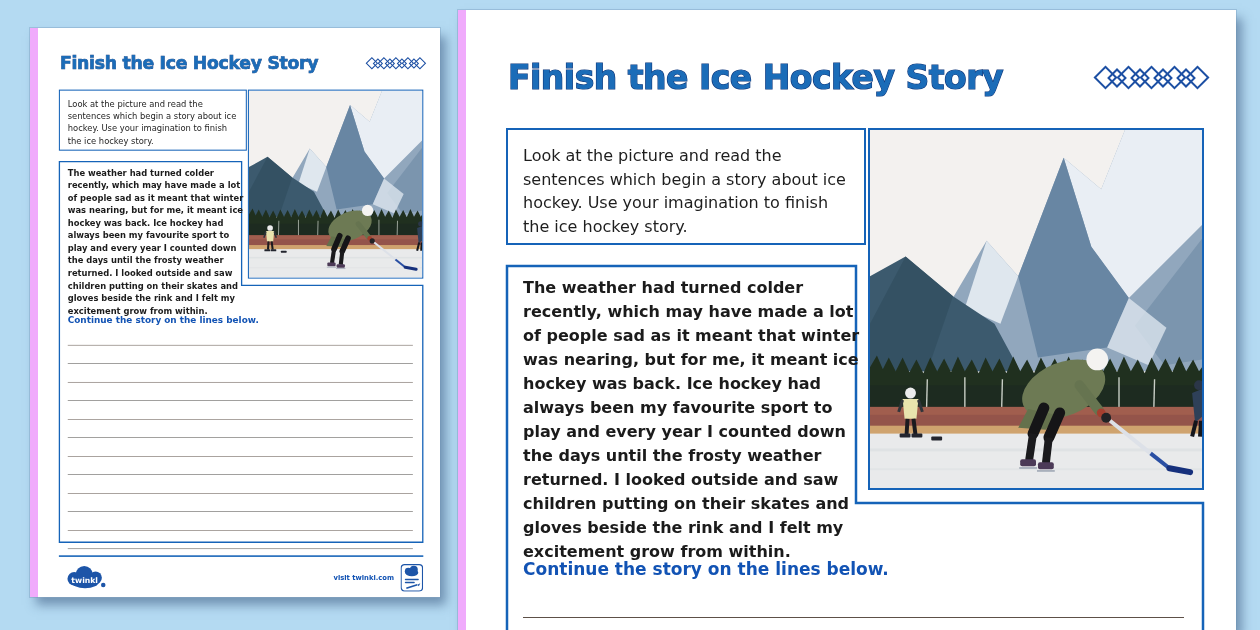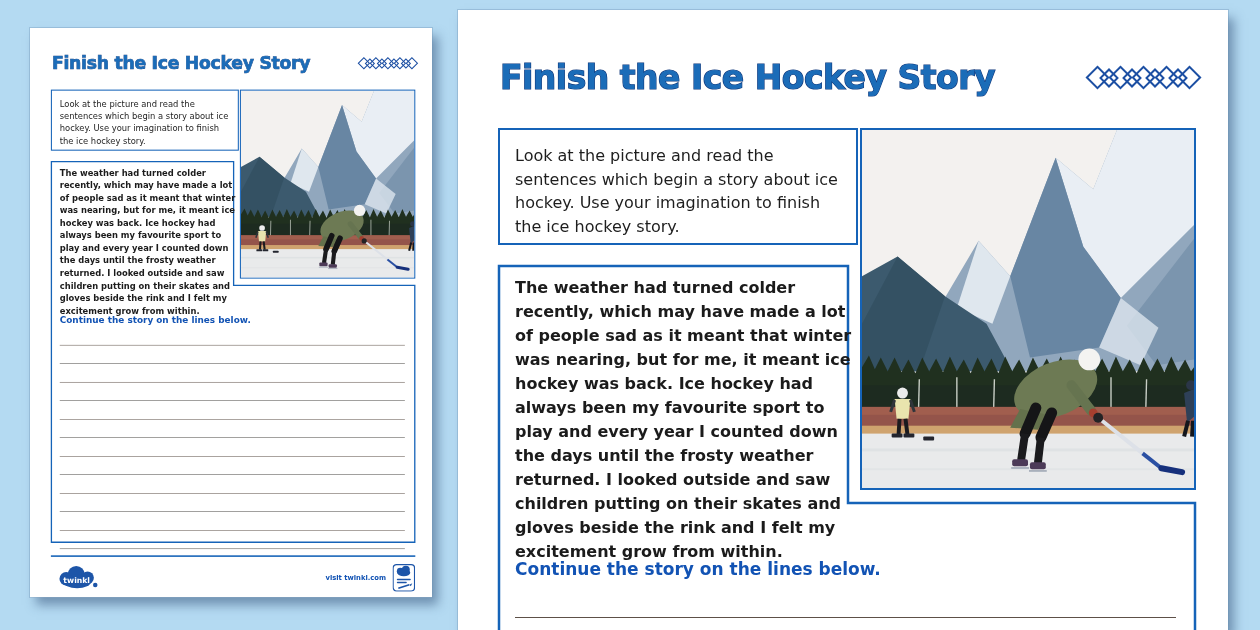--- a/index.html
+++ b/index.html
@@ -2,21 +2,21 @@
 <html><head>
 <meta charset="utf-8">
 <style>
   html,body { margin:0; padding:0; }
   body {
     width:1260px; height:630px; position:relative; overflow:hidden;
     background:#b4daf2;
     font-family:"DejaVu Sans","Liberation Sans",sans-serif;
   }
   .page-wrap { position:absolute; background:#f0abfc;
-    box-shadow:0 0 0 1px rgba(110,145,180,.35), 6px 8px 10px rgba(45,75,115,.5); }
+    box-shadow:0 0 0 1px rgba(110,145,180,.35), 6px 8px 10px rgba(45,75,115,.5);padding-left:8px; }
   .page-wrap.left  { left:30px;  top:28px; width:402px; height:569px; }
   .page-wrap.right { left:458px; top:10px; width:770px; height:620px; overflow:hidden; }
   .page { width:770px; height:1090px; position:relative; background:#fff; }
   .left .page { transform:scale(0.5221); transform-origin:0 0; }
 
   .ws-header { position:absolute; left:42px; top:48px; width:696px;
     display:flex; align-items:center; justify-content:space-between; }
   .ws-title { margin:0; font-size:33px; font-weight:bold; color:#1b6cb8;
     -webkit-text-stroke:1.2px #11397c; paint-order:stroke fill;
     letter-spacing:-0.5px; white-space:nowrap; }

